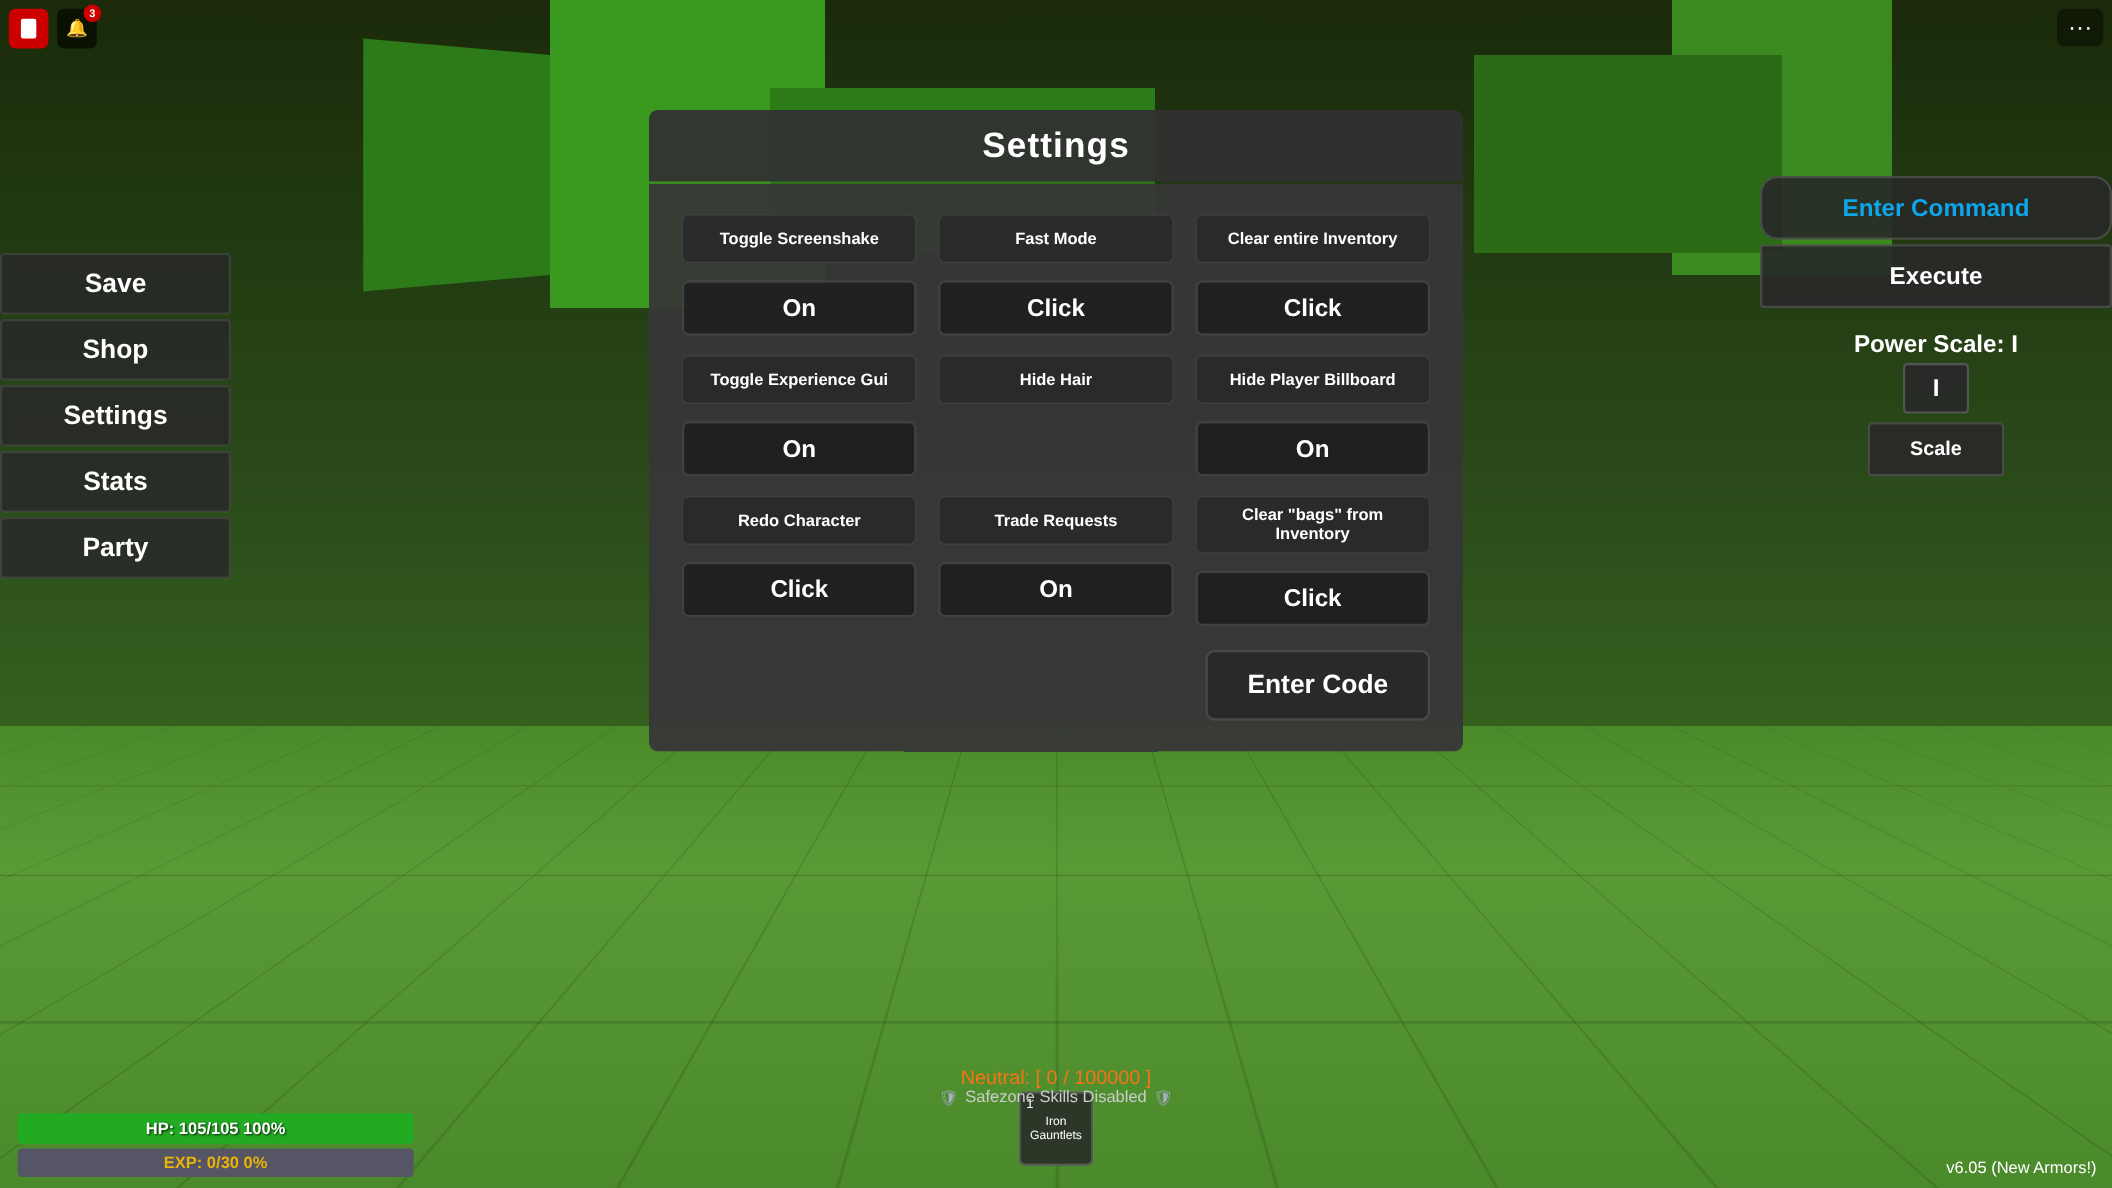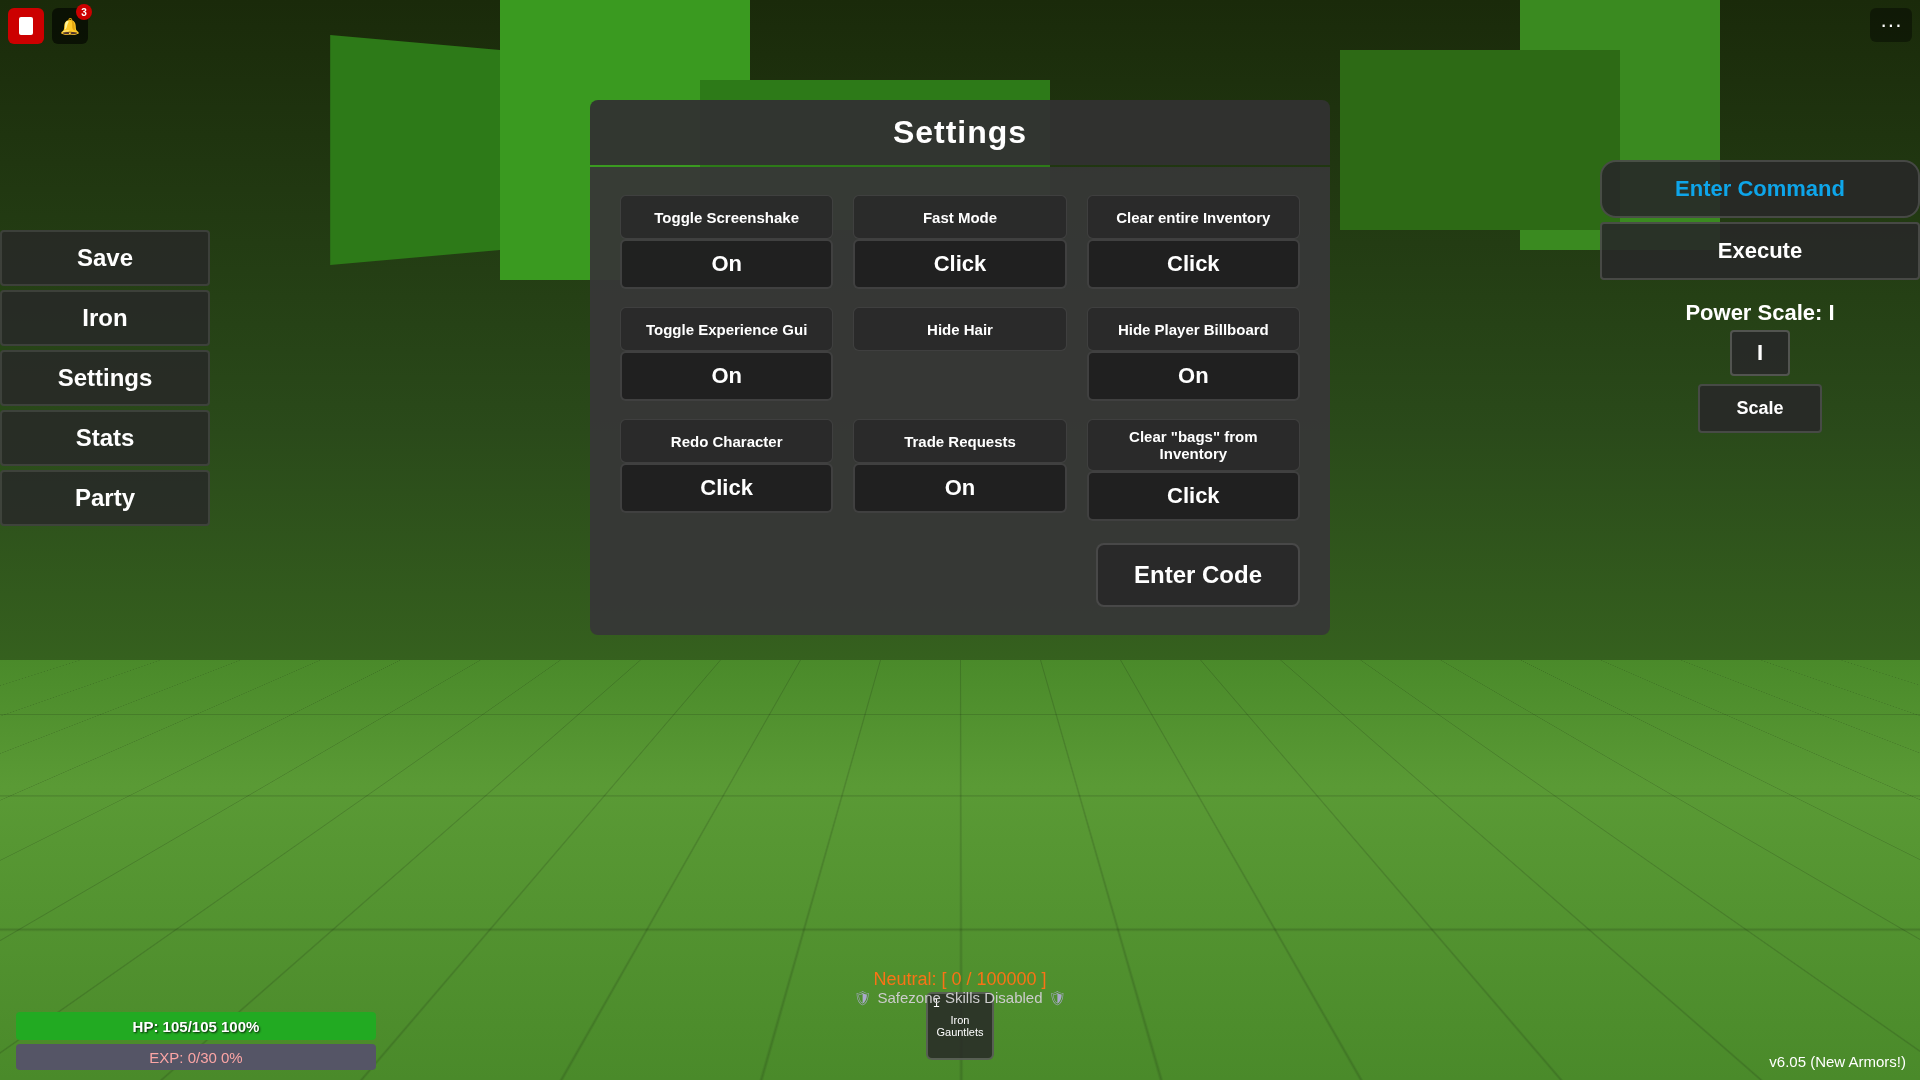--- a/index.html
+++ b/index.html
@@ -269,21 +269,21 @@
     .settings-grid {
       display: grid;
       grid-template-columns: repeat(3, 1fr);
       gap: 18px 20px;
     }
 
     .setting-item {
       display: flex;
       flex-direction: column;
       align-items: center;
-      gap: 0;
+      gap: 16px;
     }
 
     .setting-label {
       color: white;
       font-family: 'Arial Black', Arial, sans-serif;
       font-size: 15px;
       font-weight: 900;
       text-align: center;
       background: rgba(40,40,40,0.8);
       border: 1px solid rgba(255,255,255,0.1);
@@ -381,24 +381,24 @@
       background: #555566;
       height: 26px;
       border-radius: 4px;
       display: flex;
       align-items: center;
       justify-content: center;
       width: 360px;
     }
 
     .exp-bar-text {
-      color: #fca5a5;
+      color: #eab308;
       font-family: 'Arial Black', Arial, sans-serif;
       font-size: 15px;
-      font-weight: 400;
+      font-weight: 700;
       text-align: right;
     }
 
     .neutral-text {
       position: absolute;
       bottom: 90px;
       left: 50%;
       transform: translateX(-50%);
       color: #f97316;
       font-size: 18px;
@@ -464,21 +464,21 @@
   <div class="notification-badge">
     <span>🔔</span>
     <span class="badge-count">3</span>
   </div>
 </div>
 
 <div class="top-right-dots">···</div>
 
 <div class="left-sidebar">
   <button class="sidebar-btn">Save</button>
-  <button class="sidebar-btn">Iron</button>
+  <button class="sidebar-btn">Shop</button>
   <button class="sidebar-btn">Settings</button>
   <button class="sidebar-btn">Stats</button>
   <button class="sidebar-btn">Party</button>
 </div>
 
 <div class="right-panel">
   <button class="enter-command-btn">Enter Command</button>
   <button class="execute-btn">Execute</button>
   <div class="power-scale-label">Power Scale: I</div>
   <input class="power-scale-input" type="text" value="I" style="">

